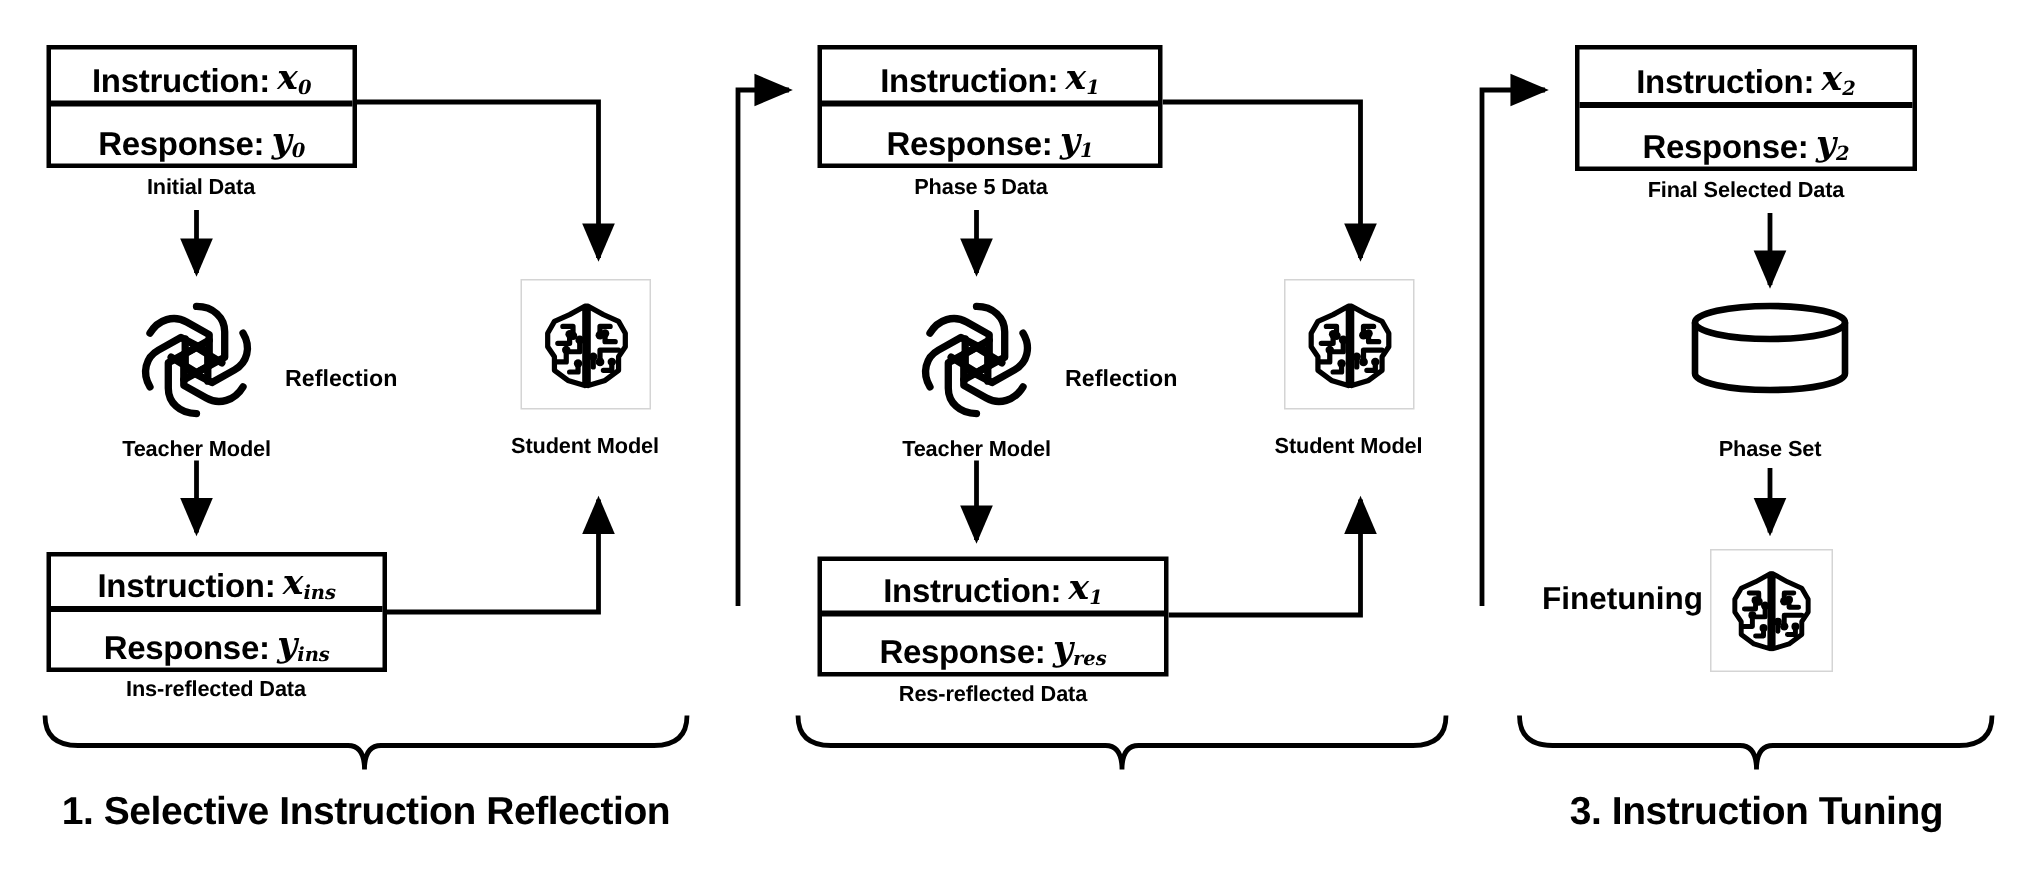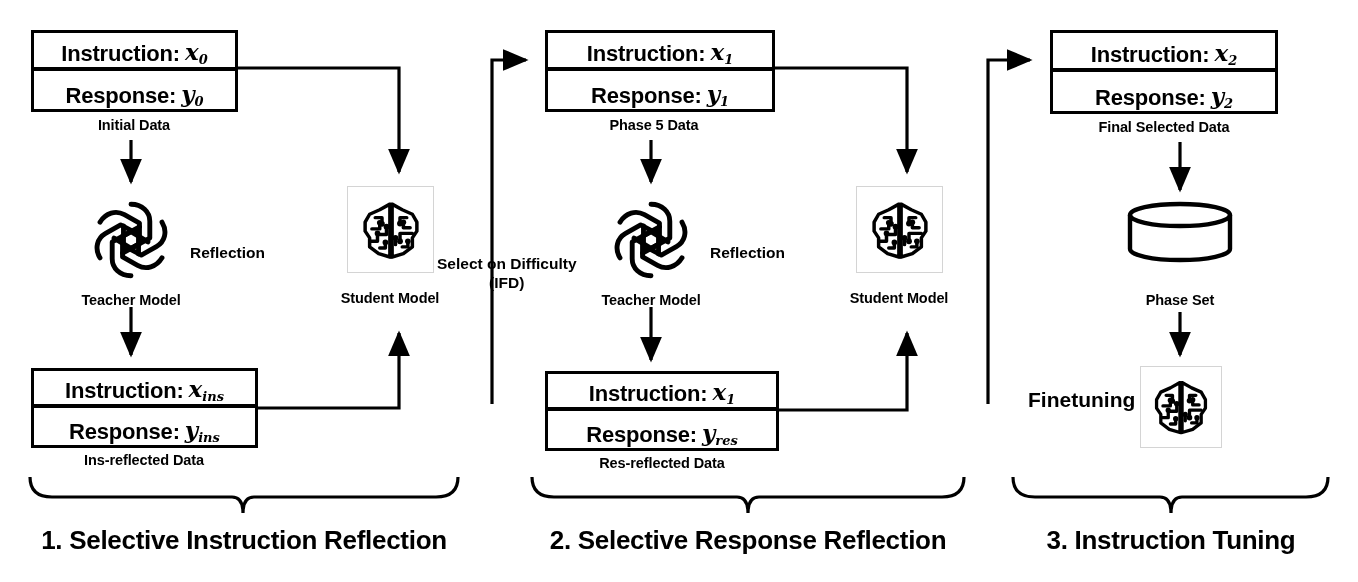--- a/index.html
+++ b/index.html
@@ -199,24 +199,20 @@
         <circle cx="20" cy="35" r="2.5"></circle>
         <circle cx="40" cy="26.2" r="2.6"></circle>
         <circle cx="43" cy="25.2" r="2.5"></circle>
         <circle cx="40" cy="42" r="2.6"></circle>
         <circle cx="47" cy="42" r="2.5"></circle>
         <circle cx="36" cy="39" r="2.5"></circle>
       </g>
     </svg>
   </div>
   <div class="caption c" style="left:390px;top:290px;">Student Model</div>
-  <div class="sidelabel" style="left:437px;top:255px;">
-    <div>Select on Difficulty</div>
-    <div>(IFD)</div>
-  </div>
 
   <div class="card" style="left:545px;top:30px;width:230px;height:82px;">
     <div class="row top">
       <span class="ttl">Instruction:</span>
         <span class="sub"><span>x</span><sub>1</sub></span>
     </div>
     <div class="row">
       <span class="ttl">Response:</span>
         <span class="sub"><span>y</span><sub>1</sub></span>
     </div>
@@ -330,16 +326,15 @@
         <circle cx="40" cy="26.2" r="2.6"></circle>
         <circle cx="43" cy="25.2" r="2.5"></circle>
         <circle cx="40" cy="42" r="2.6"></circle>
         <circle cx="47" cy="42" r="2.5"></circle>
         <circle cx="36" cy="39" r="2.5"></circle>
       </g>
     </svg>
   </div>
 
   <div class="phase-title" style="left:244px;top:525px;">1. Selective Instruction Reflection</div>
-  <div class="phase-title" style="left:748px;top:525px;">2. Selective Response Reflection</div>
   <div class="phase-title" style="left:1171px;top:525px;">3. Instruction Tuning</div>
 
 </div>
 
 </body></html>

